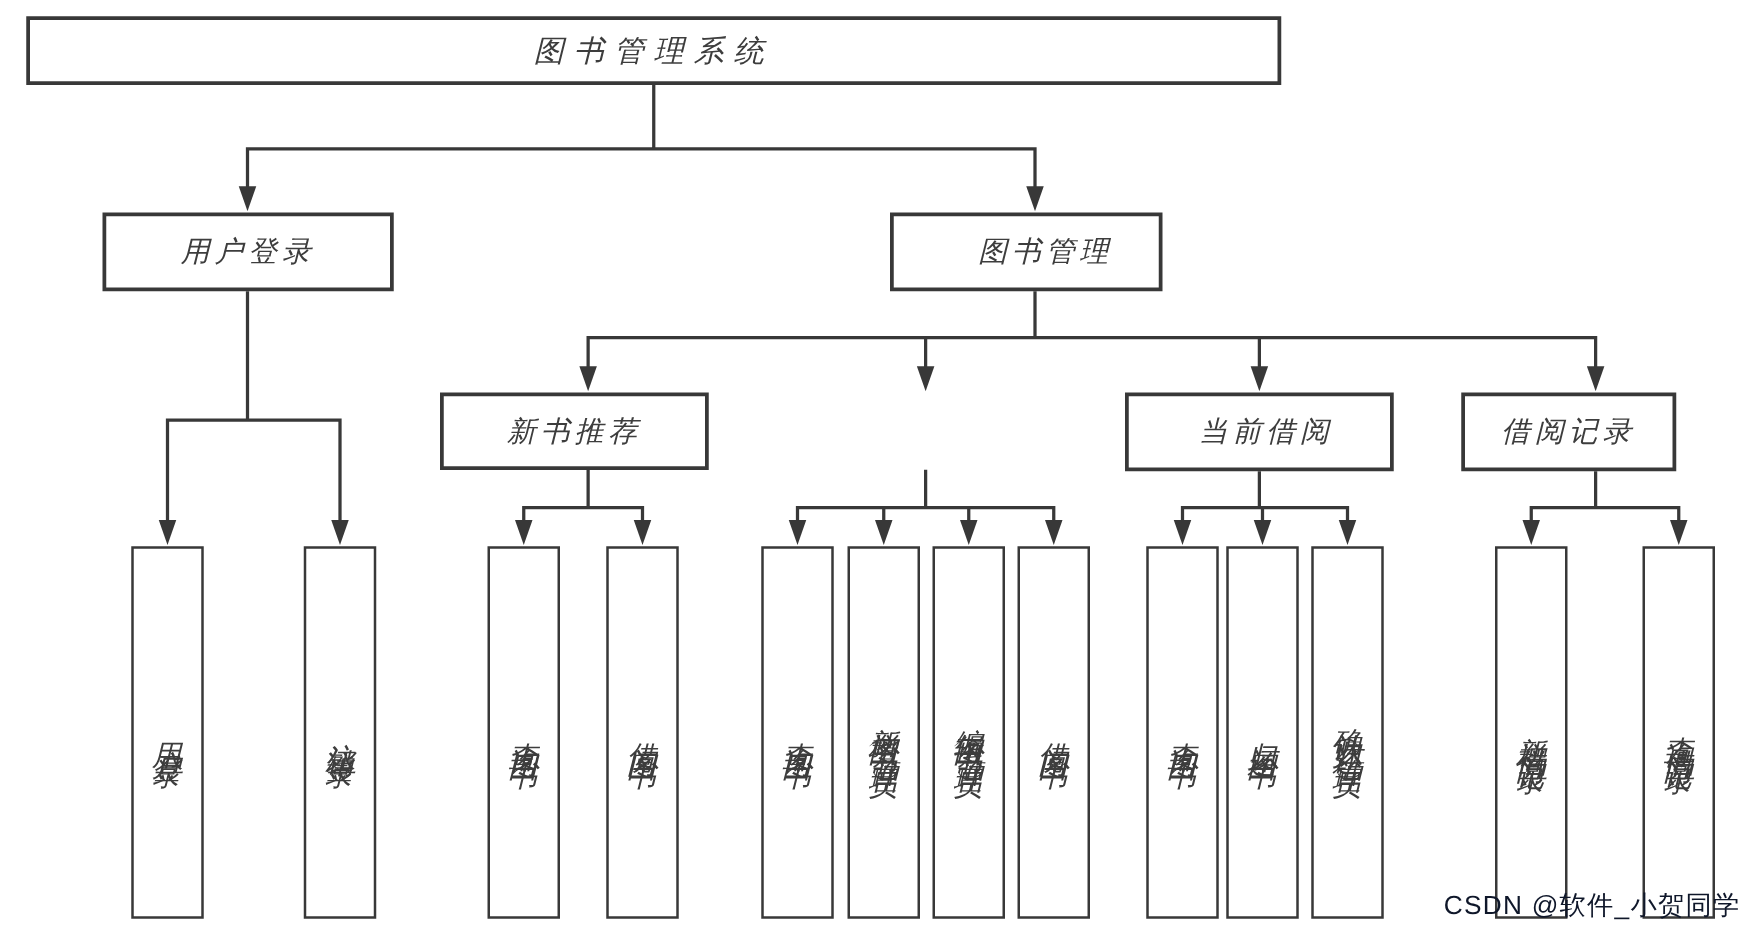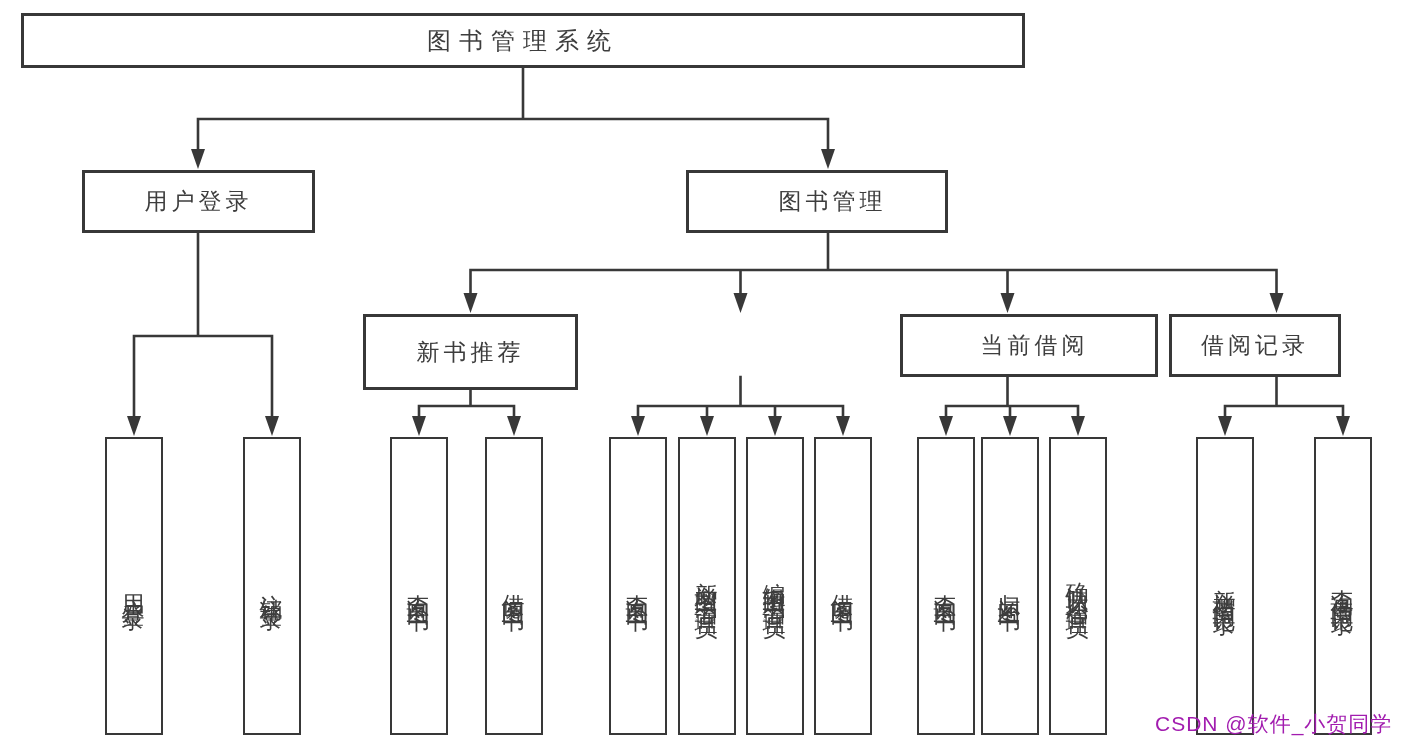--- a/index.html
+++ b/index.html
@@ -29,36 +29,37 @@
     box-sizing: border-box;
     background: #ffffff;
     border: 3px solid #383838;
     display: flex;
     align-items: center;
     justify-content: center;
     text-align: center;
     font-size: 23px;
     letter-spacing: 4px;
     white-space: nowrap;
+    font-style: italic;
   }
   .node.root { font-size: 24px; letter-spacing: 8px; }
   .node.leaf {
     border-width: 2.5px;
     writing-mode: vertical-rl;
     font-size: 23px;
     letter-spacing: 5px;
     white-space: normal;
   }
   .watermark {
     position: absolute;
     left: 1155px;
     top: 710px;
     font-size: 21px;
     letter-spacing: 1px;
-    color: #a21caf;
+    color: #0f172a;
     white-space: nowrap;
   }
 </style>
 </head>
 <body>
 
 <div class="stage">
 
   <svg class="connectors" viewBox="0 0 1405 747" xmlns="http://www.w3.org/2000/svg">
 
@@ -92,24 +93,24 @@
     <polygon points="1071,416 1085,416 1078,436"></polygon>
 
     <path d="M1276.5,377 V406 M1225,406 H1343 M1225,406 V419 M1343,406 V419"></path>
     <polygon points="1218,416 1232,416 1225,436"></polygon>
     <polygon points="1336,416 1350,416 1343,436"></polygon>
   </svg>
 
   <div class="node root" style="left:21px; top:13px; width:1004px; height:55px;">图书管理系统</div>
 
   <div class="node" style="left:82px; top:170px; width:233px; height:63px;">用户登录</div>
-  <div class="node" style="left:686px; top:170px; width:262px; height:63px;padding-left:31px;">图书管理</div>
+  <div class="node" style="left:712px; top:170px; width:218px; height:63px;padding-left:31px;">图书管理</div>
 
-  <div class="node" style="left:363px; top:314px; width:215px; height:76px;">新书推荐</div>
-  <div class="node" style="left:900px; top:314px; width:258px; height:63px;padding-left:11px;">当前借阅</div>
+  <div class="node" style="left:352px; top:314px; width:215px; height:62px;">新书推荐</div>
+  <div class="node" style="left:900px; top:314px; width:215px; height:63px;padding-left:11px;">当前借阅</div>
   <div class="node" style="left:1169px; top:314px; width:172px; height:63px;">借阅记录</div>
 
   <div class="node leaf" style="left:105px; top:437px; width:58px; height:298px;">用户登录</div>
   <div class="node leaf" style="left:243px; top:437px; width:58px; height:298px;">注销登录</div>
 
   <div class="node leaf" style="left:390px; top:437px; width:58px; height:298px;">查询图书</div>
   <div class="node leaf" style="left:485px; top:437px; width:58px; height:298px;">借阅图书</div>
 
   <div class="node leaf" style="left:609px; top:437px; width:58px; height:298px;">查询图书</div>
   <div class="node leaf" style="left:678px; top:437px; width:58px; height:298px;">新增图书（管理员）</div>

